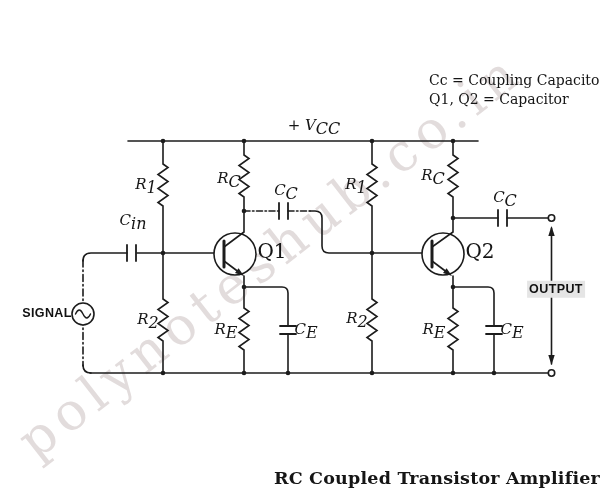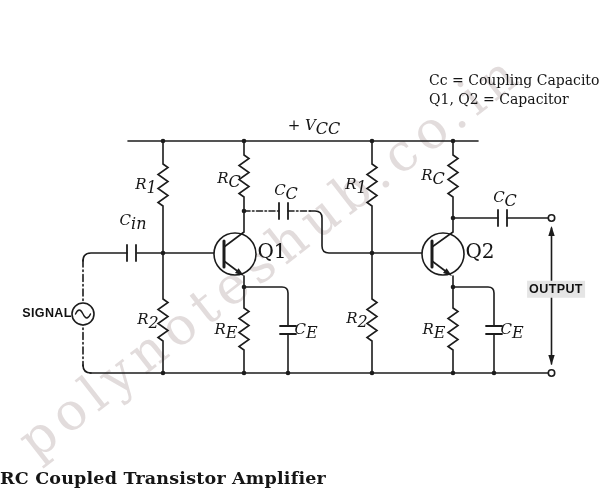--- a/index.html
+++ b/index.html
@@ -28,21 +28,21 @@
     position:absolute;transform:translate(-50%,-50%);
     font:bold 12.5px "Liberation Sans",sans-serif;letter-spacing:0.4px;
     white-space:nowrap;line-height:1;color:#111;
   }
   .tag.boxed{background:#e5e5e5;padding:2px 2px;}
   .legend{
     position:absolute;left:429px;top:71px;
     font:14px "DejaVu Serif",serif;line-height:19px;white-space:nowrap;
   }
   .title{
-    position:absolute;left:0;top:468px;width:600px;text-align:left;
+    position:absolute;left:0;top:468px;width:600px;text-align:right;
     font:bold 17.5px "DejaVu Serif",serif;letter-spacing:0.2px;
   }
 </style>
 </head>
 <body>
 
 <div class="stage">
 
   <div class="watermark">polynoteshub.co.in</div>
 

